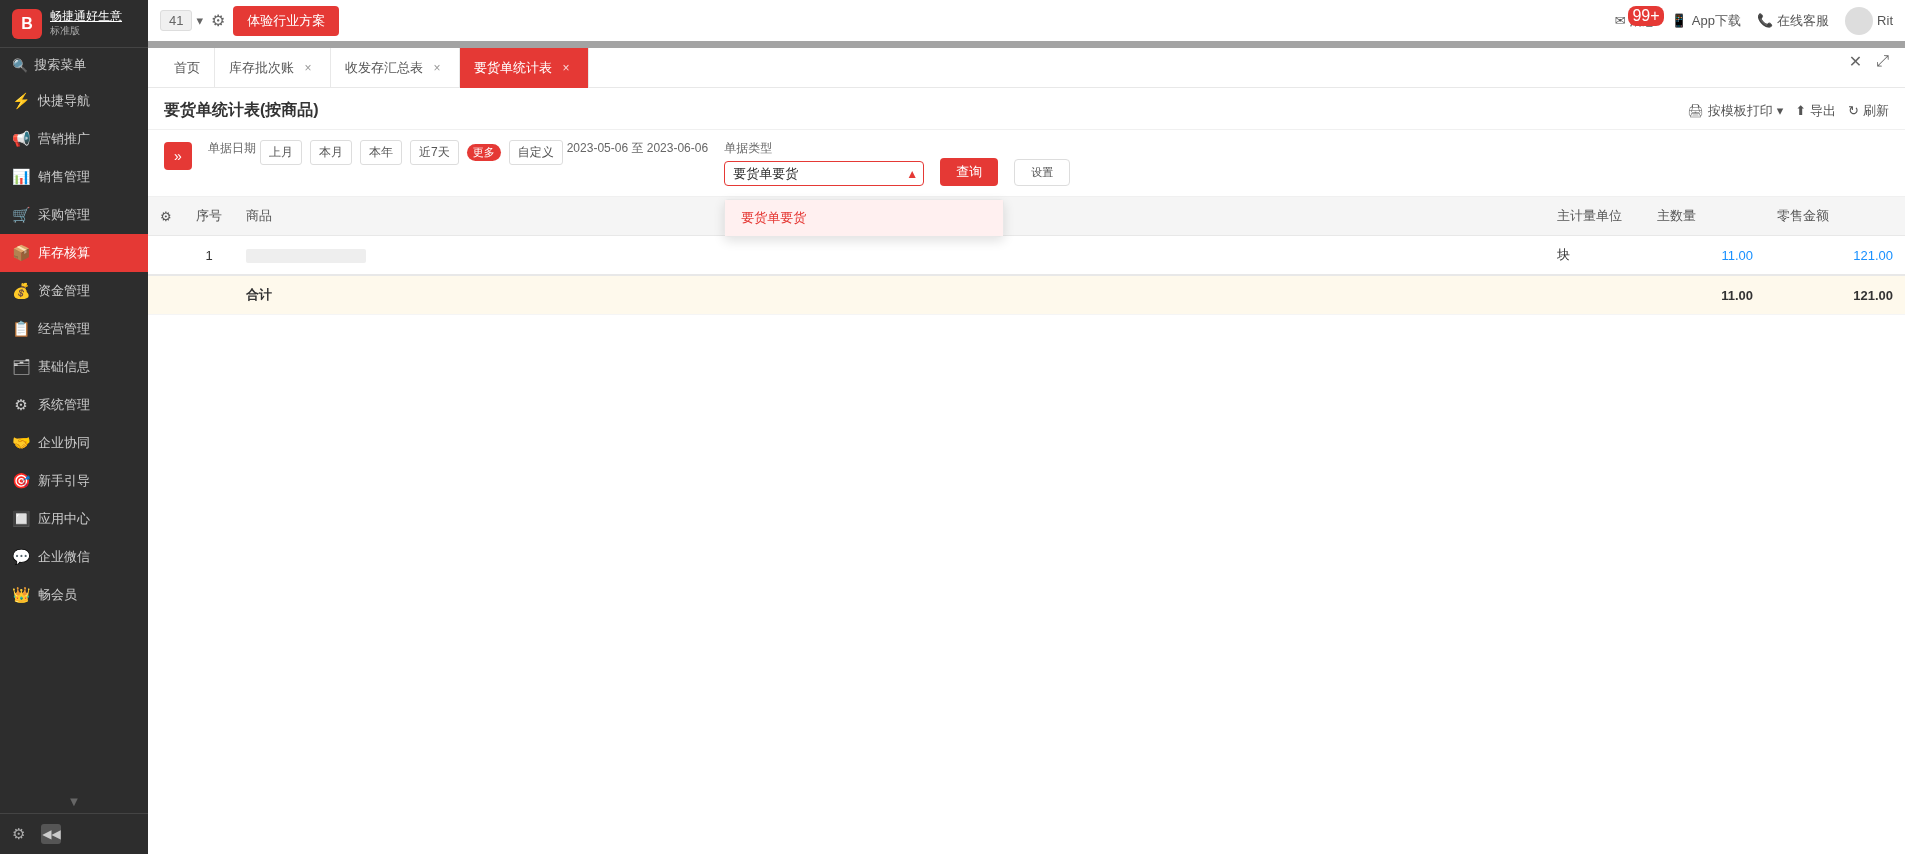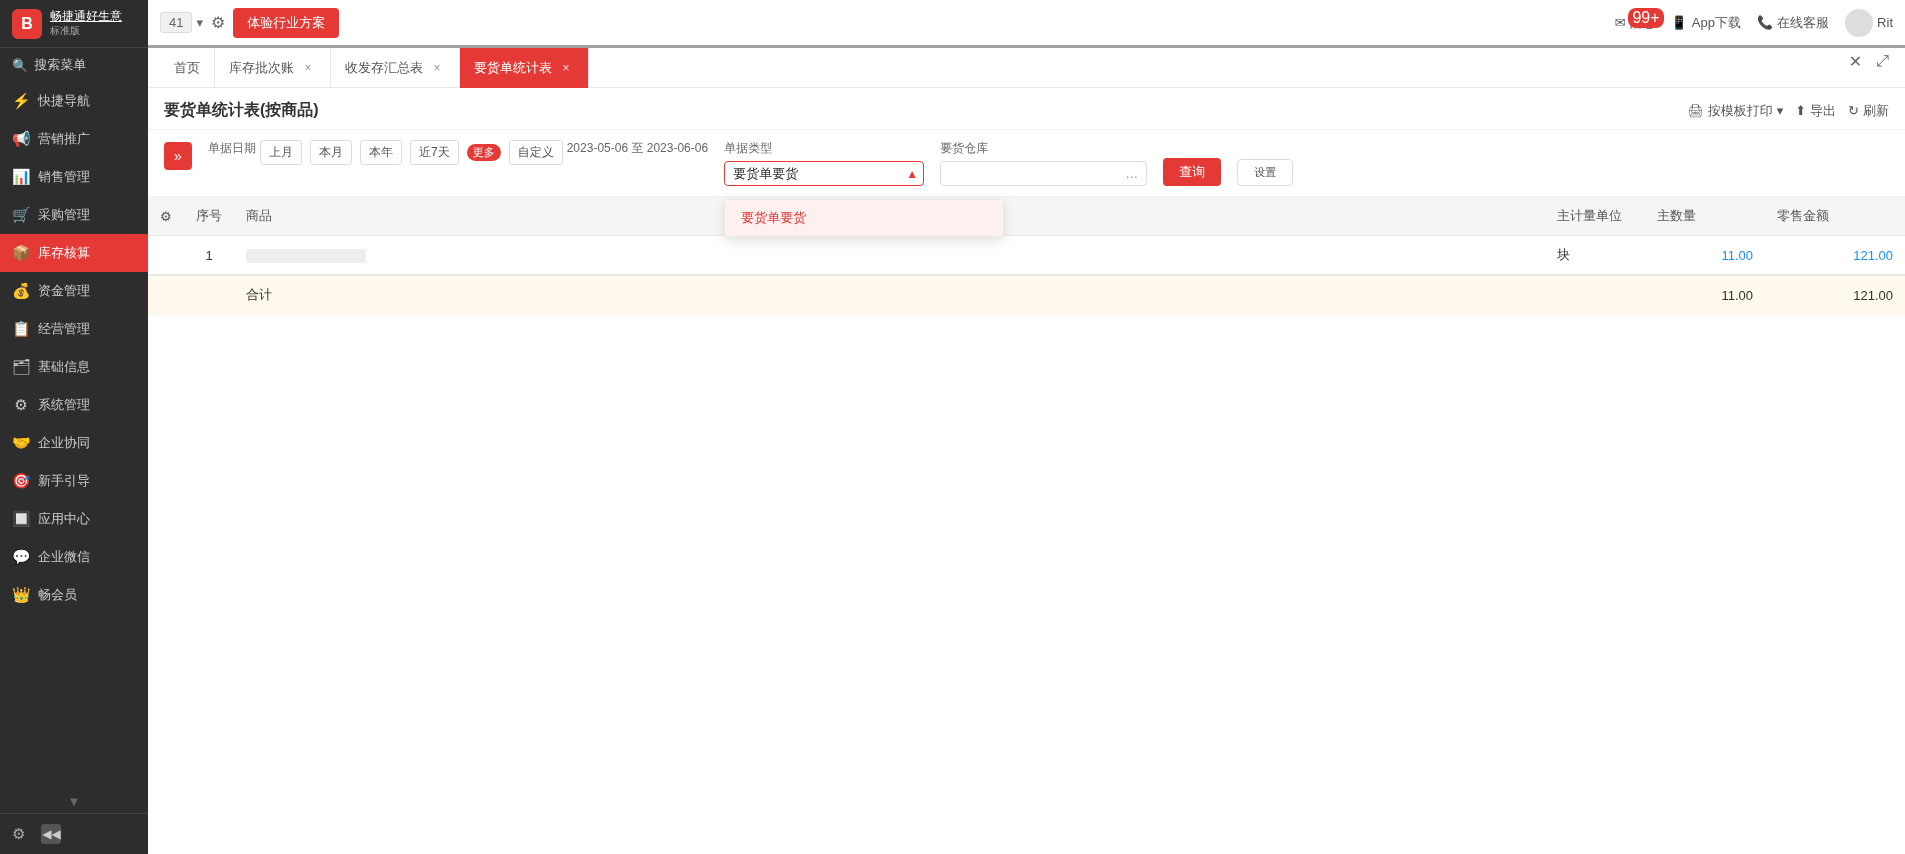--- a/index.html
+++ b/index.html
@@ -102,21 +102,21 @@
       overflow: hidden;
     }
 
     
     .top-header {
       background: white;
       height: 48px;
       display: flex;
       align-items: center;
       padding: 0 12px;
-      border-bottom: 3px solid #a3a3a3;
+      border-bottom: 7px solid #a3a3a3;
       justify-content: space-between;
       flex-shrink: 0;
     }
     .header-left {
       display: flex;
       align-items: center;
       gap: 8px;
     }
     .tab-number-display {
       display: flex;
@@ -449,21 +449,21 @@
     .amount-link { color: #1890ff; text-decoration: none; cursor: pointer; }
     .goods-name { background: #eee; display: inline-block; width: 120px; height: 14px; border-radius: 2px; vertical-align: middle; }
 
     
     .summary-row {
       background: #fef9ec;
       border-top: 2px solid #e8e8e8;
     }
     .summary-row td {
       padding: 10px 12px;
-      font-weight: 400;
+      font-weight: 700;
       color: #333;
       font-size: 13px;
     }
 
     
     .table-area::-webkit-scrollbar { width: 6px; }
     .table-area::-webkit-scrollbar-thumb { background: #ddd; border-radius: 3px; }
 
     .relative { position: relative; }
   </style>
@@ -654,27 +654,20 @@
             <option value="return">要货单退货</option>
           </select>
           <span class="select-arrow">▲</span>
 
           <div class="dropdown-menu">
             <div class="dropdown-item selected">要货单要货</div>
           </div>
         </div>
       </div>
 
-      <div class="filter-select-group">
-        <div class="filter-select-label">要货仓库</div>
-        <div class="filter-input-wrapper">
-          <input class="warehouse-input" type="text" placeholder="" style="">
-          <span class="warehouse-more">…</span>
-        </div>
-      </div>
 
       <div class="filter-actions">
         <button class="query-btn">查询</button>
         <button class="settings-btn">设置</button>
       </div>
     </div>
 
     <div class="table-area">
       <table class="data-table">
         <thead>

